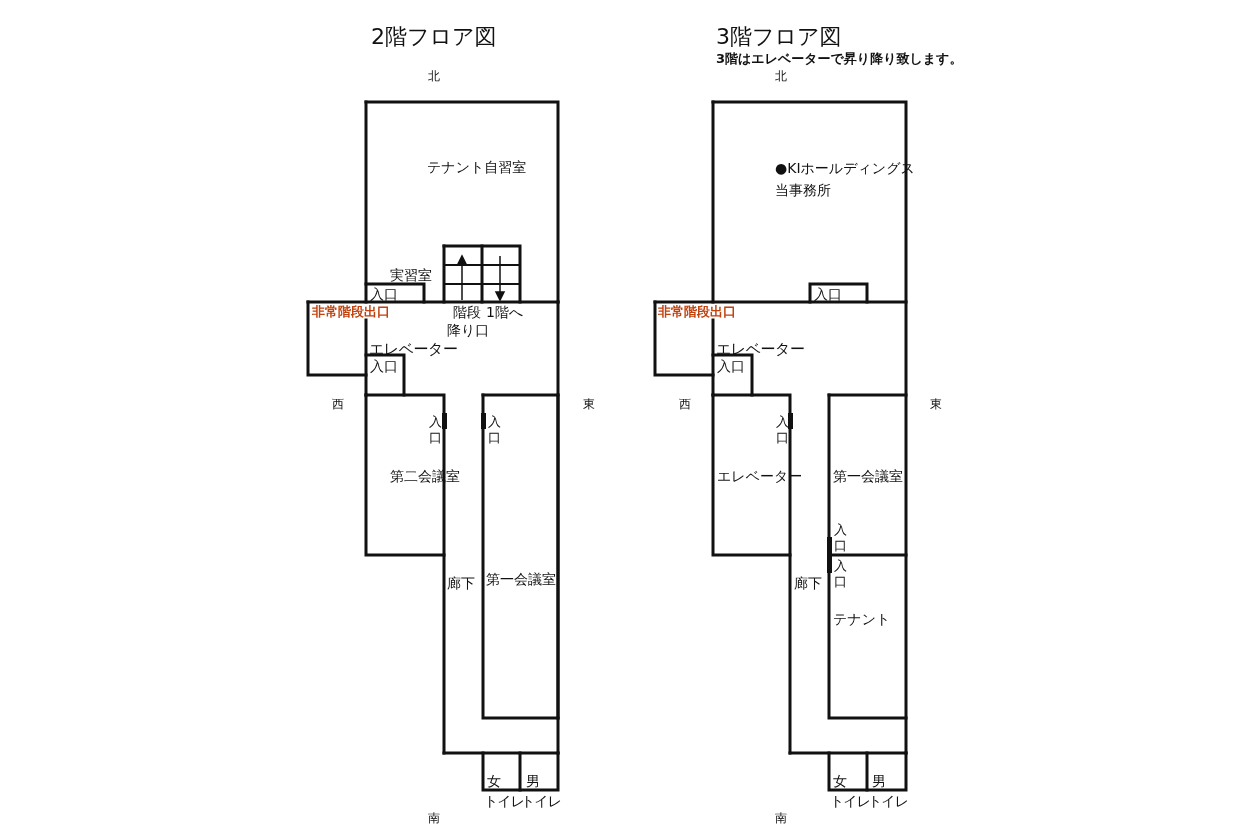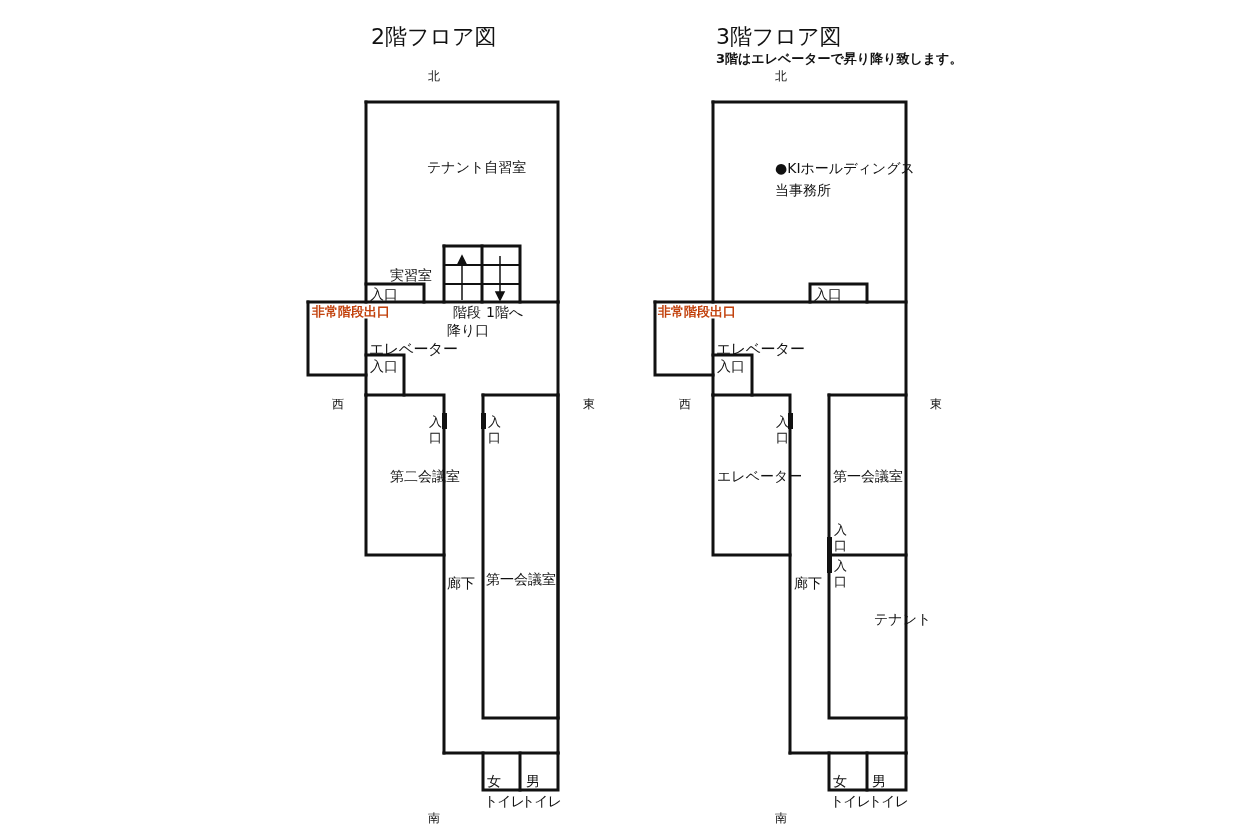--- a/index.html
+++ b/index.html
@@ -133,18 +133,18 @@
 <div class="t lbl" style="left:814px;top:287px;">入口</div>
 <div class="t red" style="left:658px;top:305px;">非常階段出口</div>
 <div class="t sm" style="left:716px;top:342px;">エレベーター</div>
 <div class="t lbl" style="left:717px;top:359px;">入口</div>
 <div class="t vert" style="left:776px;top:414px;">入口</div>
 <div class="t lbl" style="left:717px;top:469px;">エレベーター</div>
 <div class="t lbl" style="left:833px;top:469px;">第一会議室</div>
 <div class="t vert" style="left:834px;top:522px;">入口</div>
 <div class="t vert" style="left:834px;top:558px;">入口</div>
 <div class="t lbl" style="left:794px;top:576px;">廊下</div>
-<div class="t lbl" style="left:874px;top:612px;">テナント</div>
+<div class="t lbl" style="left:833px;top:612px;">テナント</div>
 <div class="t lbl" style="left:833px;top:774px;">女</div>
 <div class="t lbl" style="left:872px;top:774px;">男</div>
 <div class="t lbl" style="left:830px;top:794px;letter-spacing:-1px;">トイレ</div>
 <div class="t lbl" style="left:868px;top:794px;letter-spacing:-1px;">トイレ</div>
 </div>
 
 </body></html>

